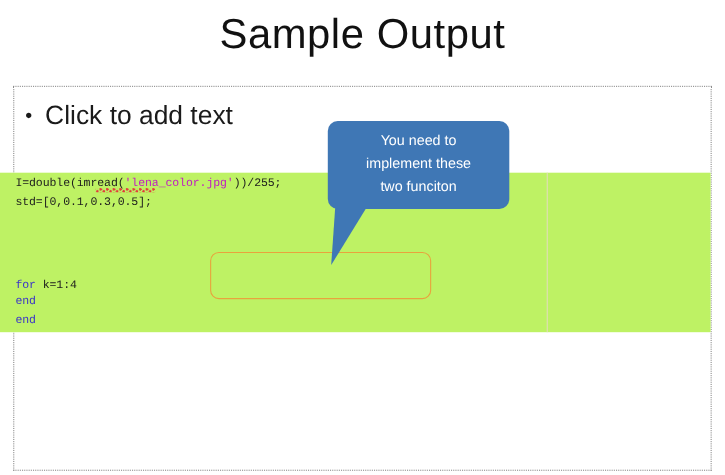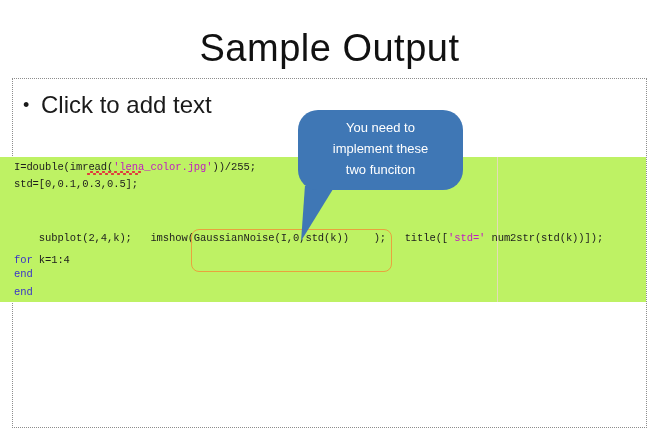--- a/index.html
+++ b/index.html
@@ -13,21 +13,21 @@
     position: relative;
     overflow: hidden;
     font-family: "Liberation Sans", sans-serif;
     color: #000000;
   }
 
   
   #slide-title {
     position: absolute;
     left: 0;
-    top: 22px;
+    top: 6px;
     width: 659px;
     text-align: center;
     font-size: 38px;
     font-weight: 400;
     letter-spacing: 0.5px;
     color: #111111;
     font-family: "Liberation Sans", sans-serif;
     line-height: 52px;
     white-space: nowrap;
   }
@@ -110,21 +110,21 @@
   }
 
   
   #callout {
     position: absolute;
     left: 298px;
     top: 110px;
     width: 165px;
     height: 80px;
     background: #3f77b5;
-    border-radius: 20px;
+    border-radius: 9px;
     box-sizing: border-box;
     padding-top: 7px;
   }
   #callout-text {
     color: #ffffff;
     font-size: 13px;
     line-height: 21px;
     text-align: center;
     font-family: "Liberation Sans", sans-serif;
     position: relative;
@@ -171,21 +171,20 @@
 
 <div id="code-block">
 
   <div class="code-line" style="top:2px;"><span>I=double(imread(</span><span class="str">'lena_color.jpg'</span><span>))/255;</span></div>
 
   <div class="code-line" style="top:19px;text-align:center;">std=[0,0.1,0.3,0.5];</div>
 
 
   <div class="code-line" style="top:54px;margin-top:41px;"><span class="kw">for</span><span> k=1:4</span></div>
 
-  <div class="code-line" style="top:73px;"><span>    subplot(2,4,k);   imshow(GaussianNoise(I,0,std(k))    );   title([</span><span class="str">'std='</span><span> num2str(std(k))]);</span></div>
 
 
   <div class="code-line kw" style="top:109px;">end</div>
 
   <div class="code-line kw" style="top:127px;">end</div>
 </div>
 
 <div id="code-ruler"></div>
 
 <div id="highlight-box"></div>

